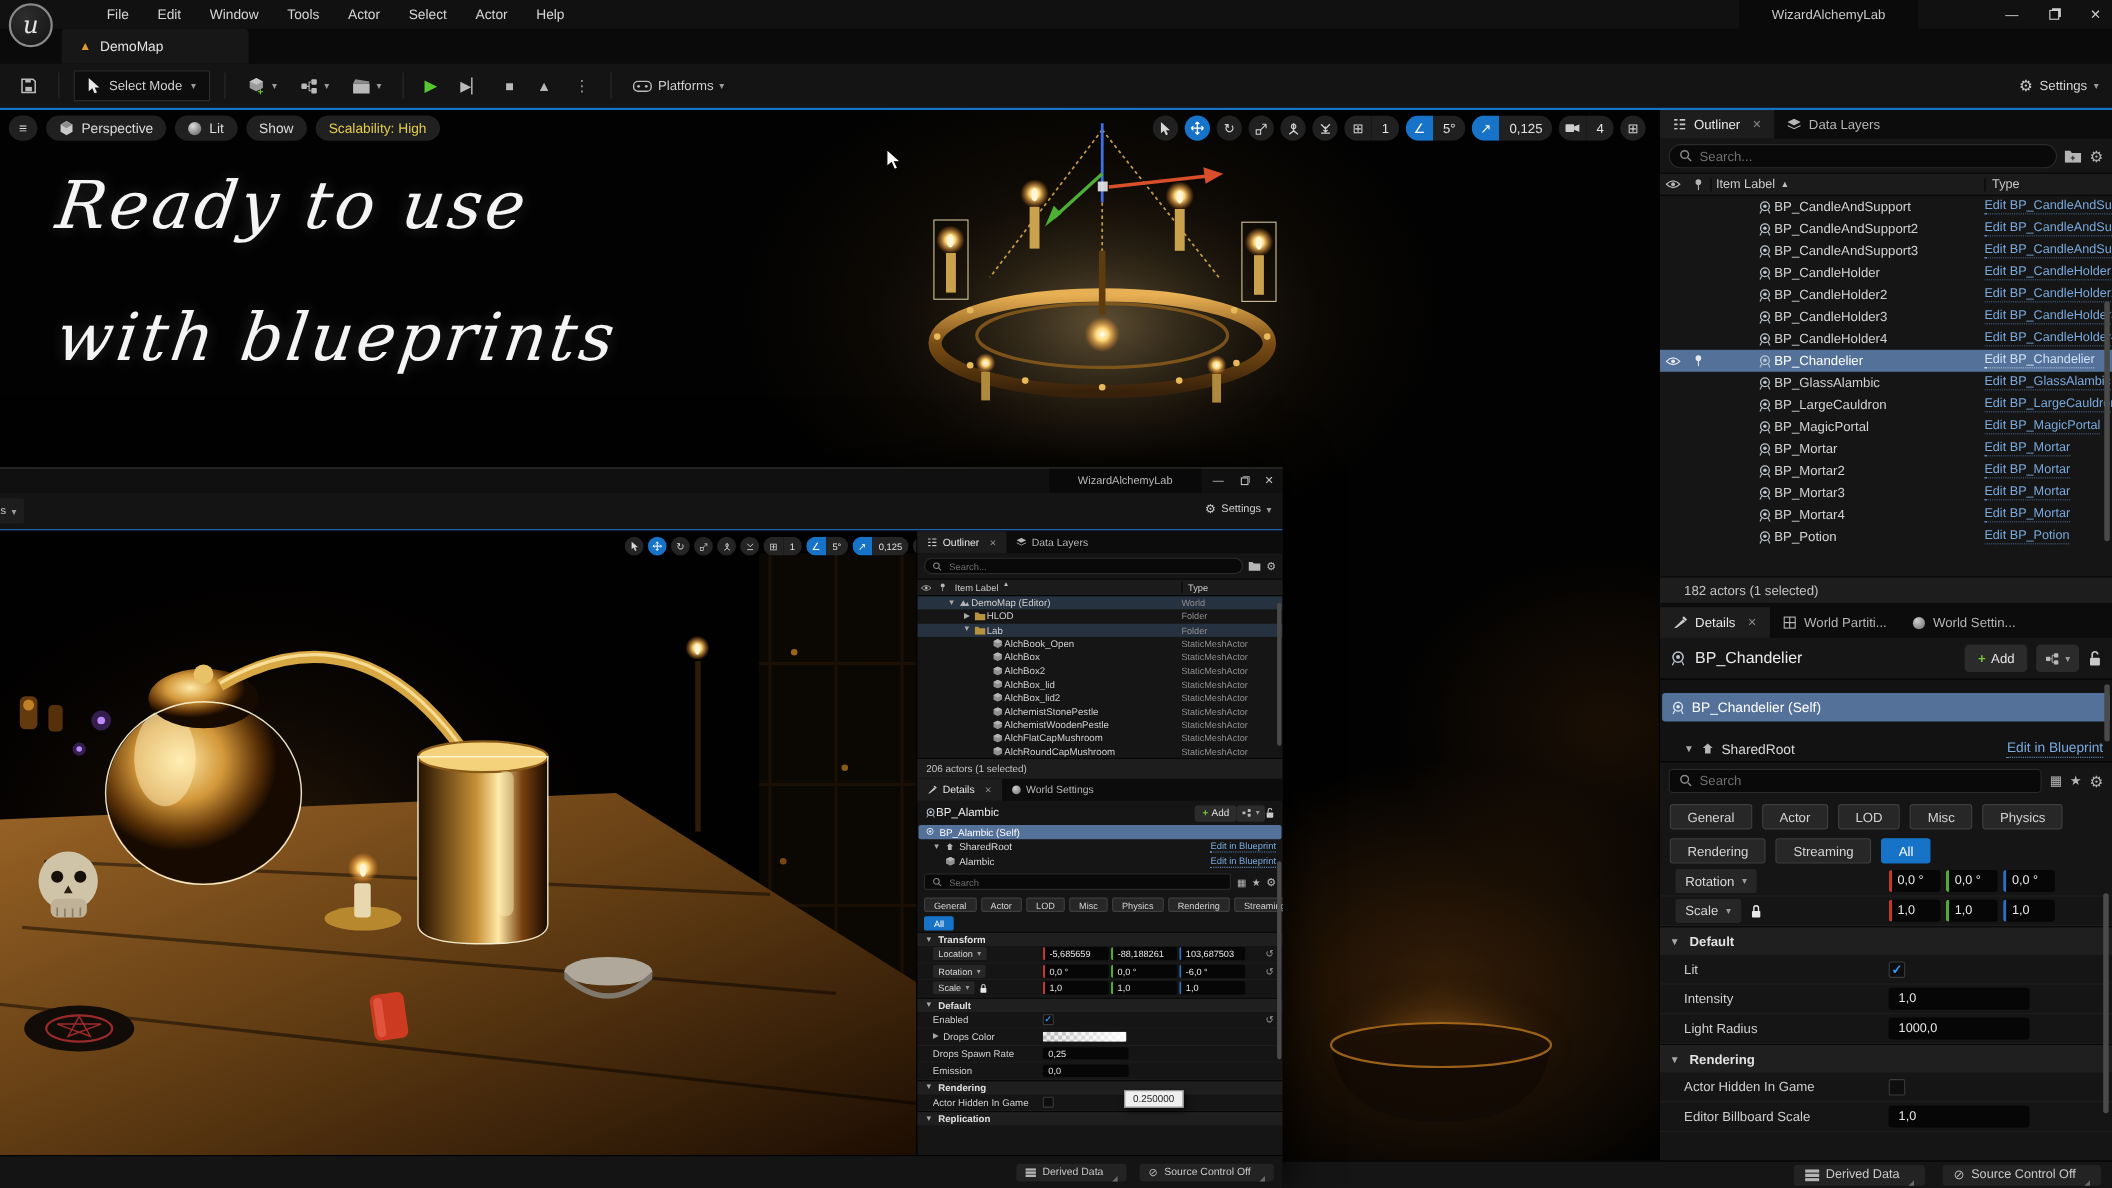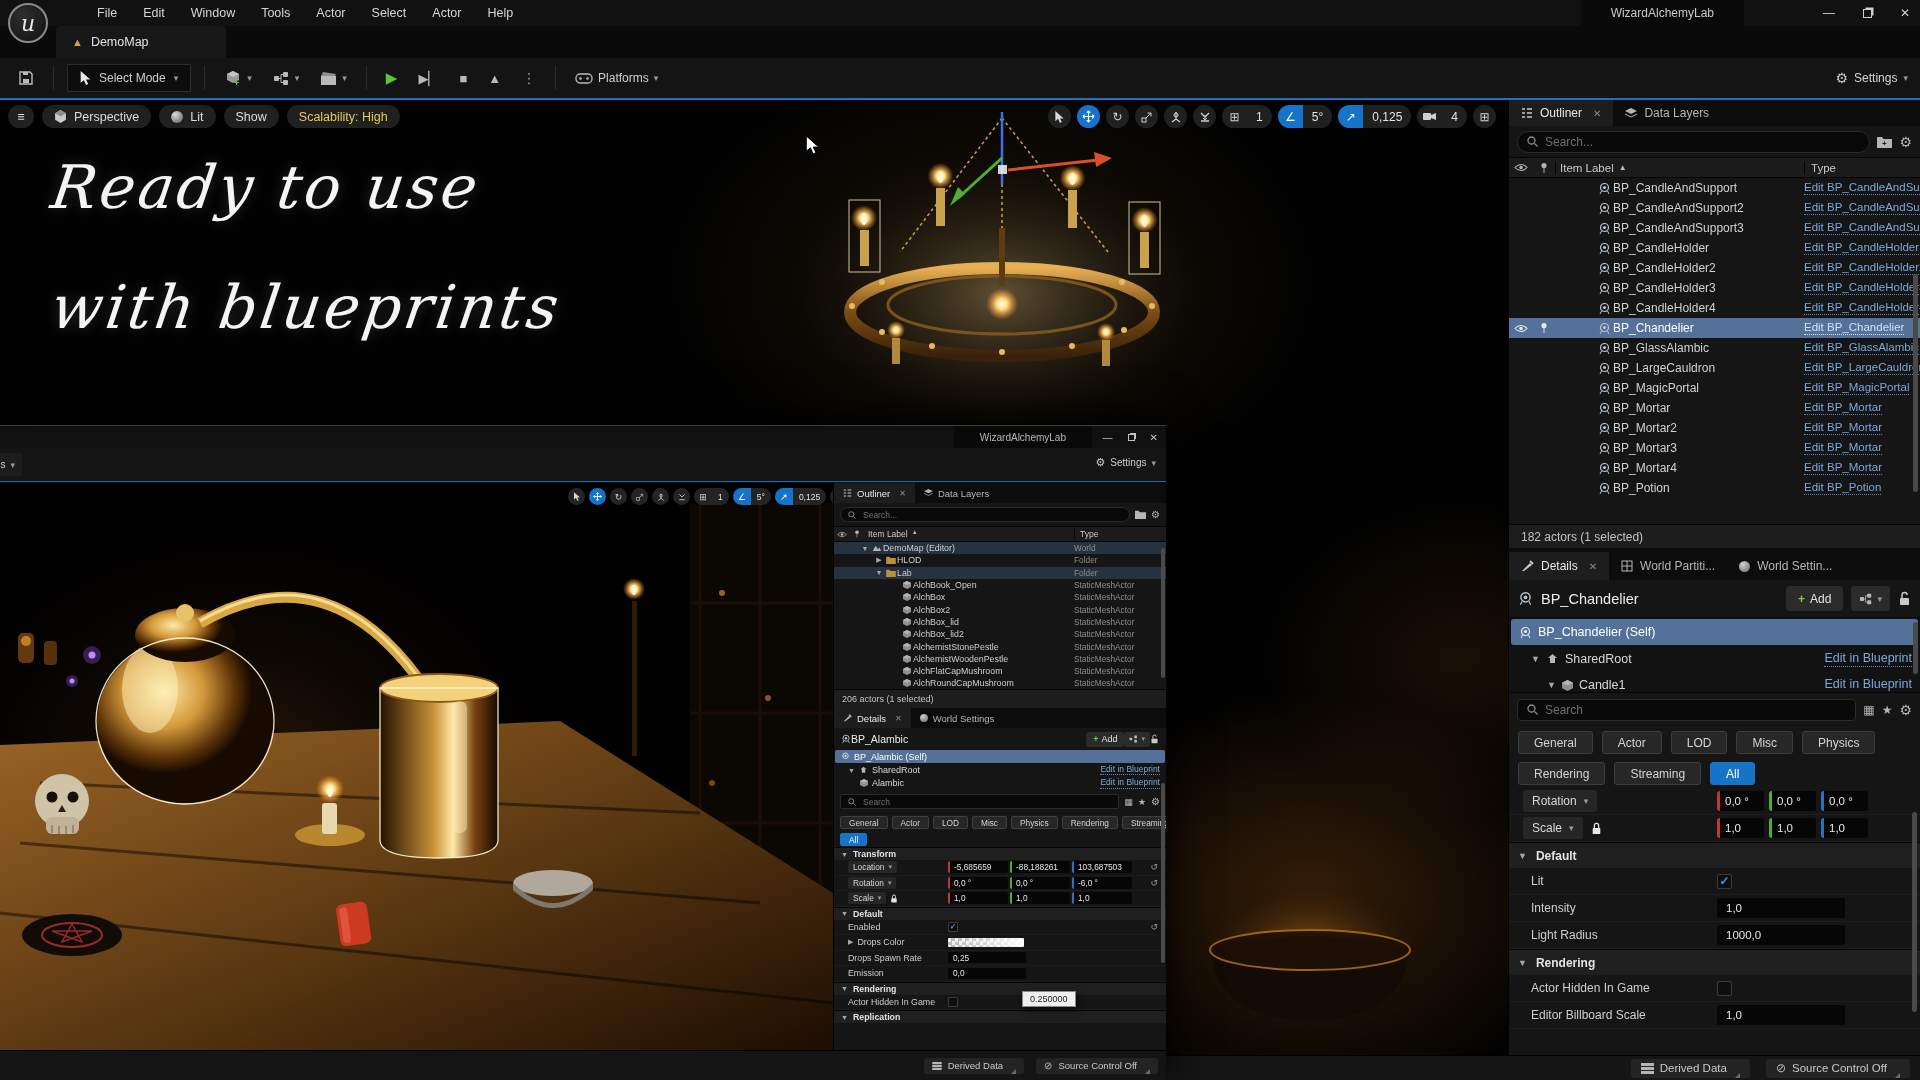--- a/index.html
+++ b/index.html
@@ -77,31 +77,31 @@
 .orow .o-pin{width:22px;display:flex;justify-content:center}
 .orow .o-ind{width:40px}
 .orow .o-icon{width:18px;display:flex;justify-content:center}
 .orow .o-label{flex:1;white-space:nowrap;overflow:hidden}
 .orow .o-type{width:116px;white-space:nowrap;overflow:hidden;font-size:11.5px}
 .orow.selected{background:#54719a;color:#fff}
 .link{color:#79a9dd;border-bottom:1px dotted #5a86b8;display:inline-block;line-height:1.15}
 .orow.selected .link{color:#cfe2f6;border-color:#cfe2f6}
 .orow .heye,.orow .hpin{visibility:hidden}
 .orow.selected .heye,.orow.selected .hpin{visibility:visible}
-.ofoot{position:absolute;bottom:0;left:0;width:100%;height:24px;background:#1d1d1d;border-top:1px solid #060606;display:flex;align-items:center;padding:0 12px;color:#c3c3c3}
+.ofoot{position:absolute;bottom:0;left:0;width:100%;height:24px;background:#1d1d1d;border-top:1px solid #060606;display:flex;align-items:center;padding:0 22px;color:#c3c3c3}
 .sb{position:absolute;width:5px;background:#4a4a4a;border-radius:3px;right:2px}
 
 .dhead{height:37px;display:flex;align-items:center;gap:8px;padding:0 9px}
 .dtitle{font-size:14.5px;color:#ececec;flex:1;white-space:nowrap;overflow:hidden}
 .add-btn{height:25px;background:#2b2b2b;border-radius:4px;display:flex;align-items:center;gap:5px;padding:0 12px;color:#e3e3e3}
 .plus{color:#6fce3a;font-weight:bold}
 .dd-btn{height:25px;background:#2b2b2b;border-radius:4px;display:flex;align-items:center;gap:4px;padding:0 8px}
 .dtree{position:relative;height:76px;overflow:hidden;background:#121212;border-top:1px solid #060606;border-bottom:1px solid #060606}
 .trow{height:26px;display:flex;align-items:center;gap:6px;padding:0 8px;font-size:12.5px;color:#d8d8d8}
-.trow.selected{background:#54719a;color:#fff;border-radius:3px;margin:1px 2px}
+.trow.selected{background:#54719a;color:#fff;border-radius:3px;margin:12px 2px}
 .trow .tr-spacer{flex:1}
 .caret{font-size:9px;color:#a8a8a8}
 .chips{display:flex;gap:9px;padding:5px 9px 3px 9px}
 .chip{height:23px;padding:0 15px;background:#272727;border:1px solid #3e3e3e;border-radius:3px;display:flex;align-items:center;color:#d4d4d4;font-size:12px}
 .chip.active{background:#1673c7;border-color:#1673c7;color:#fff}
 .prow{height:27px;display:flex;align-items:center;border-bottom:1px solid #1e1e1e;padding-left:22px;font-size:12px}
 .prow .plabel{width:186px;color:#cfcfcf;white-space:nowrap;overflow:hidden}
 .pill-dd{height:22px;background:#262626;border-radius:3px;padding:0 9px;display:flex;align-items:center;gap:7px;color:#d8d8d8}
 .prow.tr-row{padding-left:14px}
 .prow.tr-row .plabel{width:194px;display:flex;align-items:center;gap:8px}

